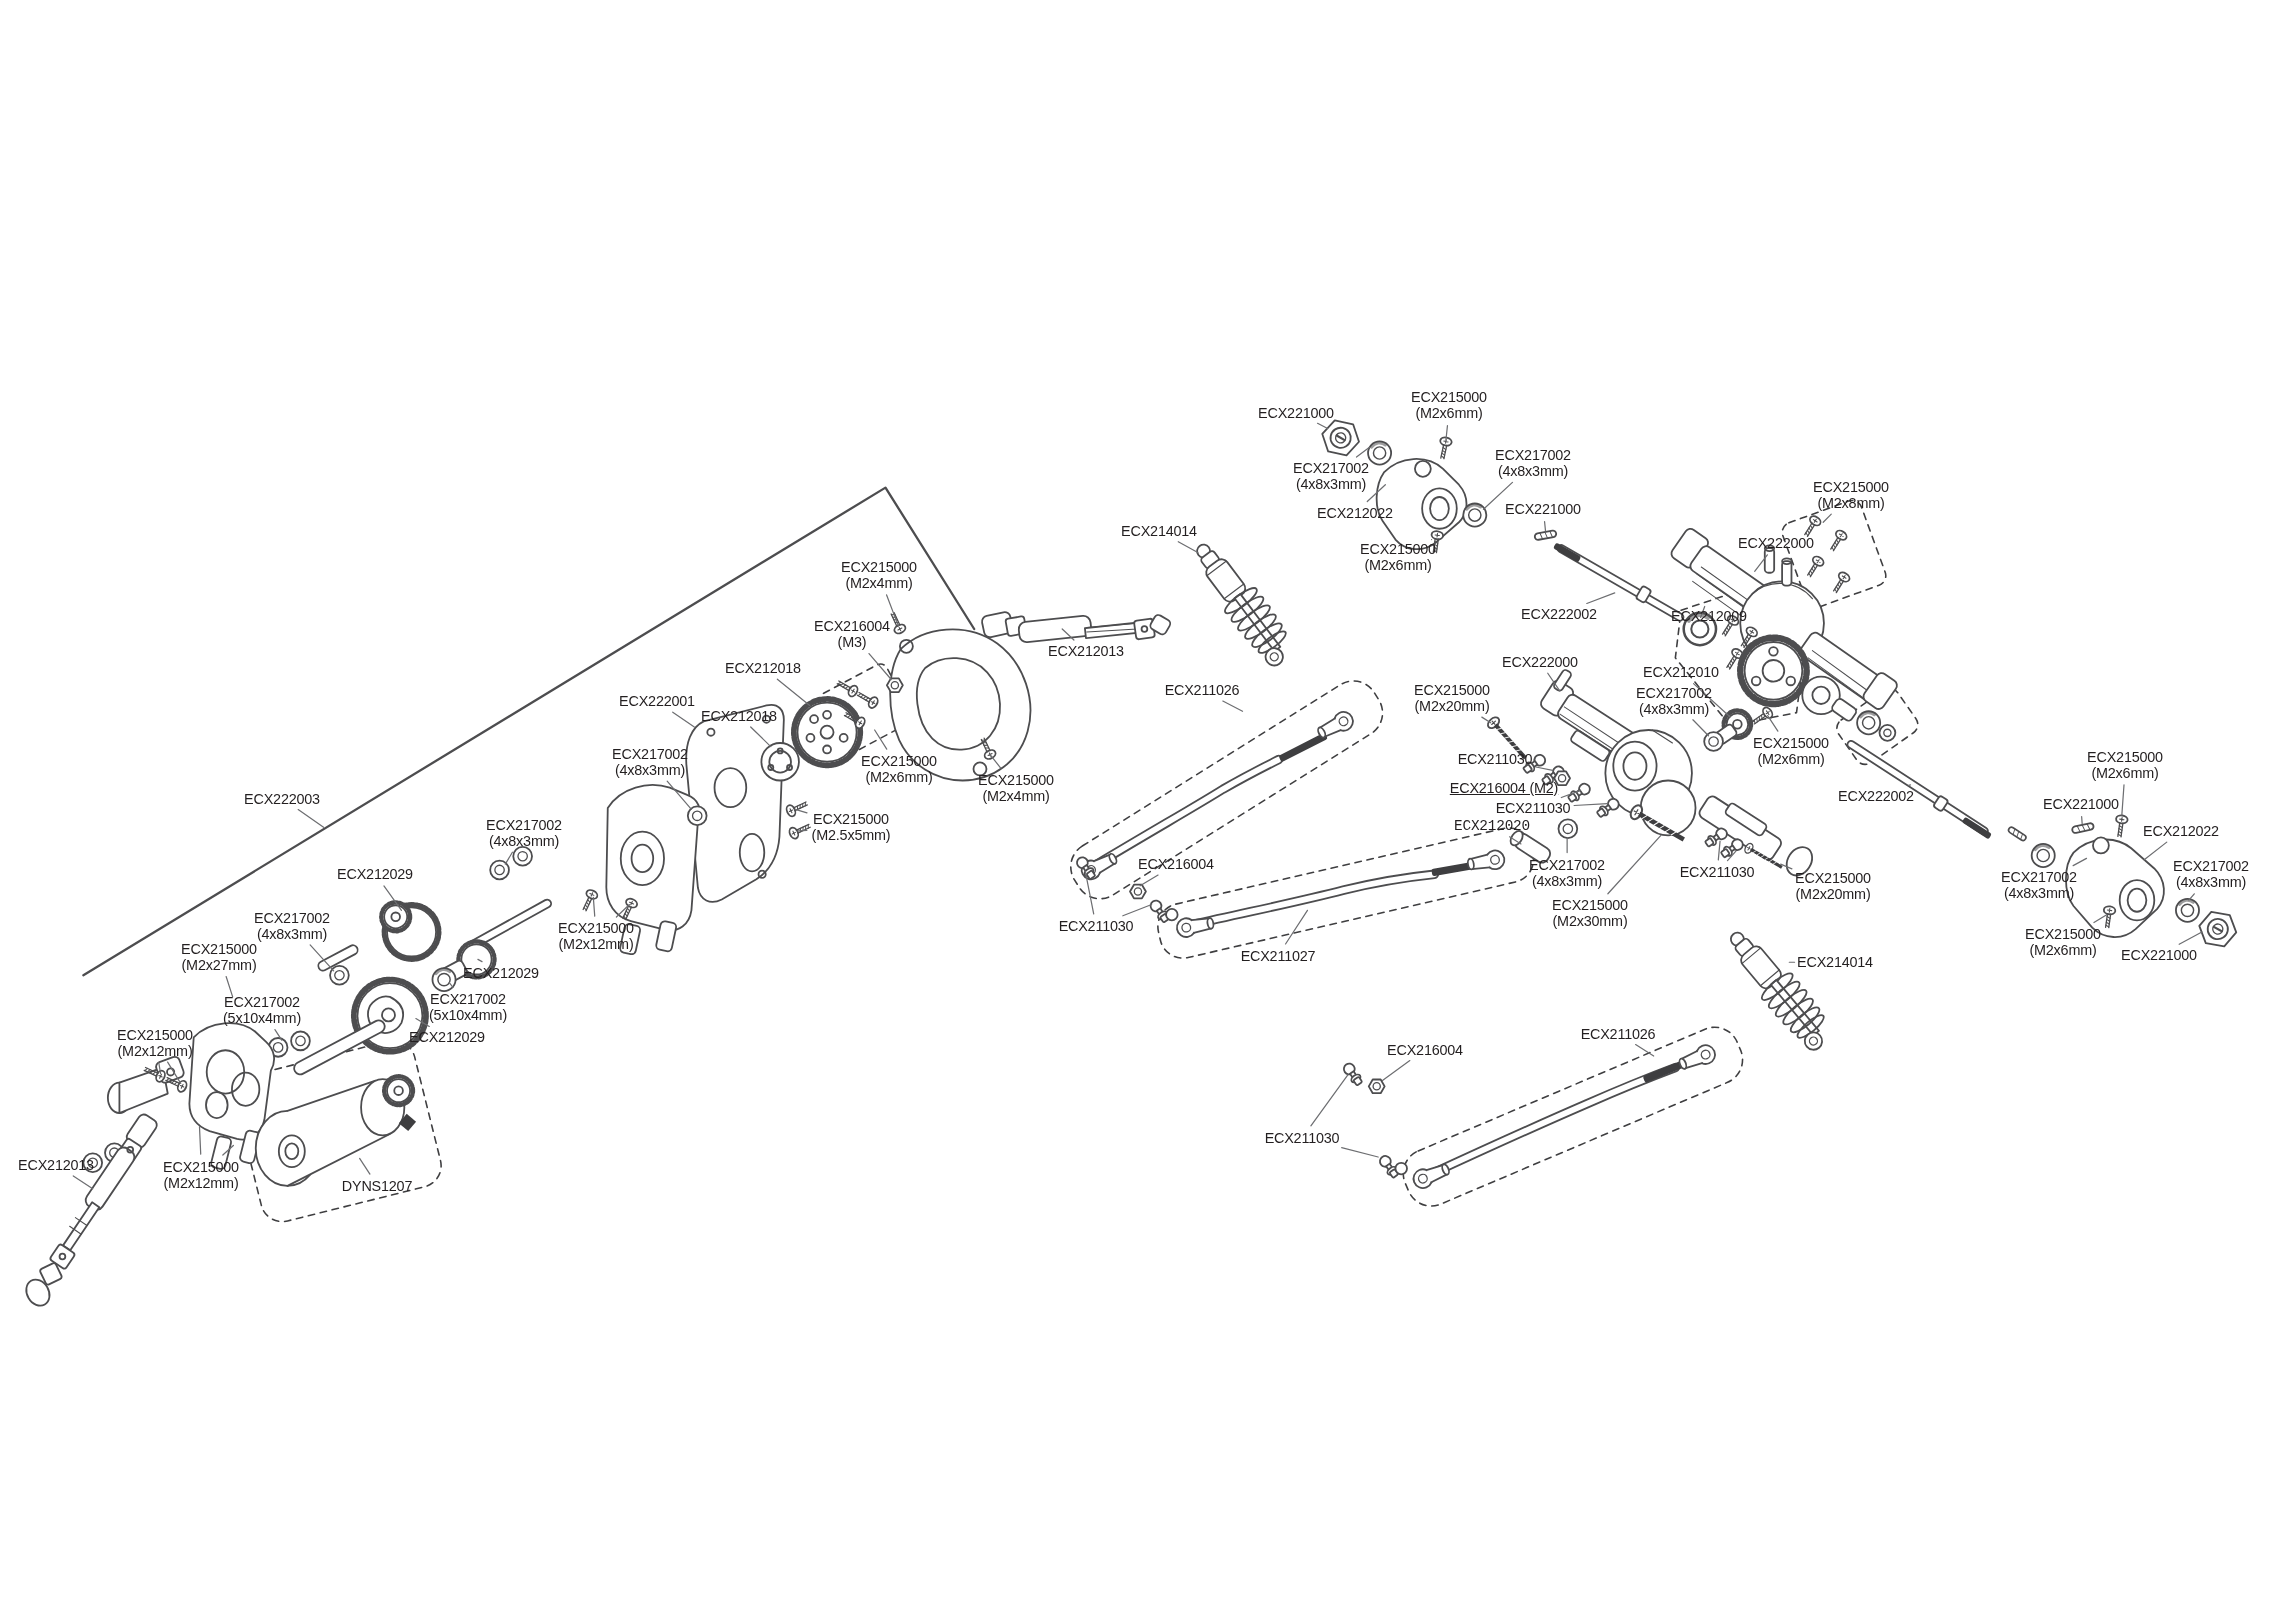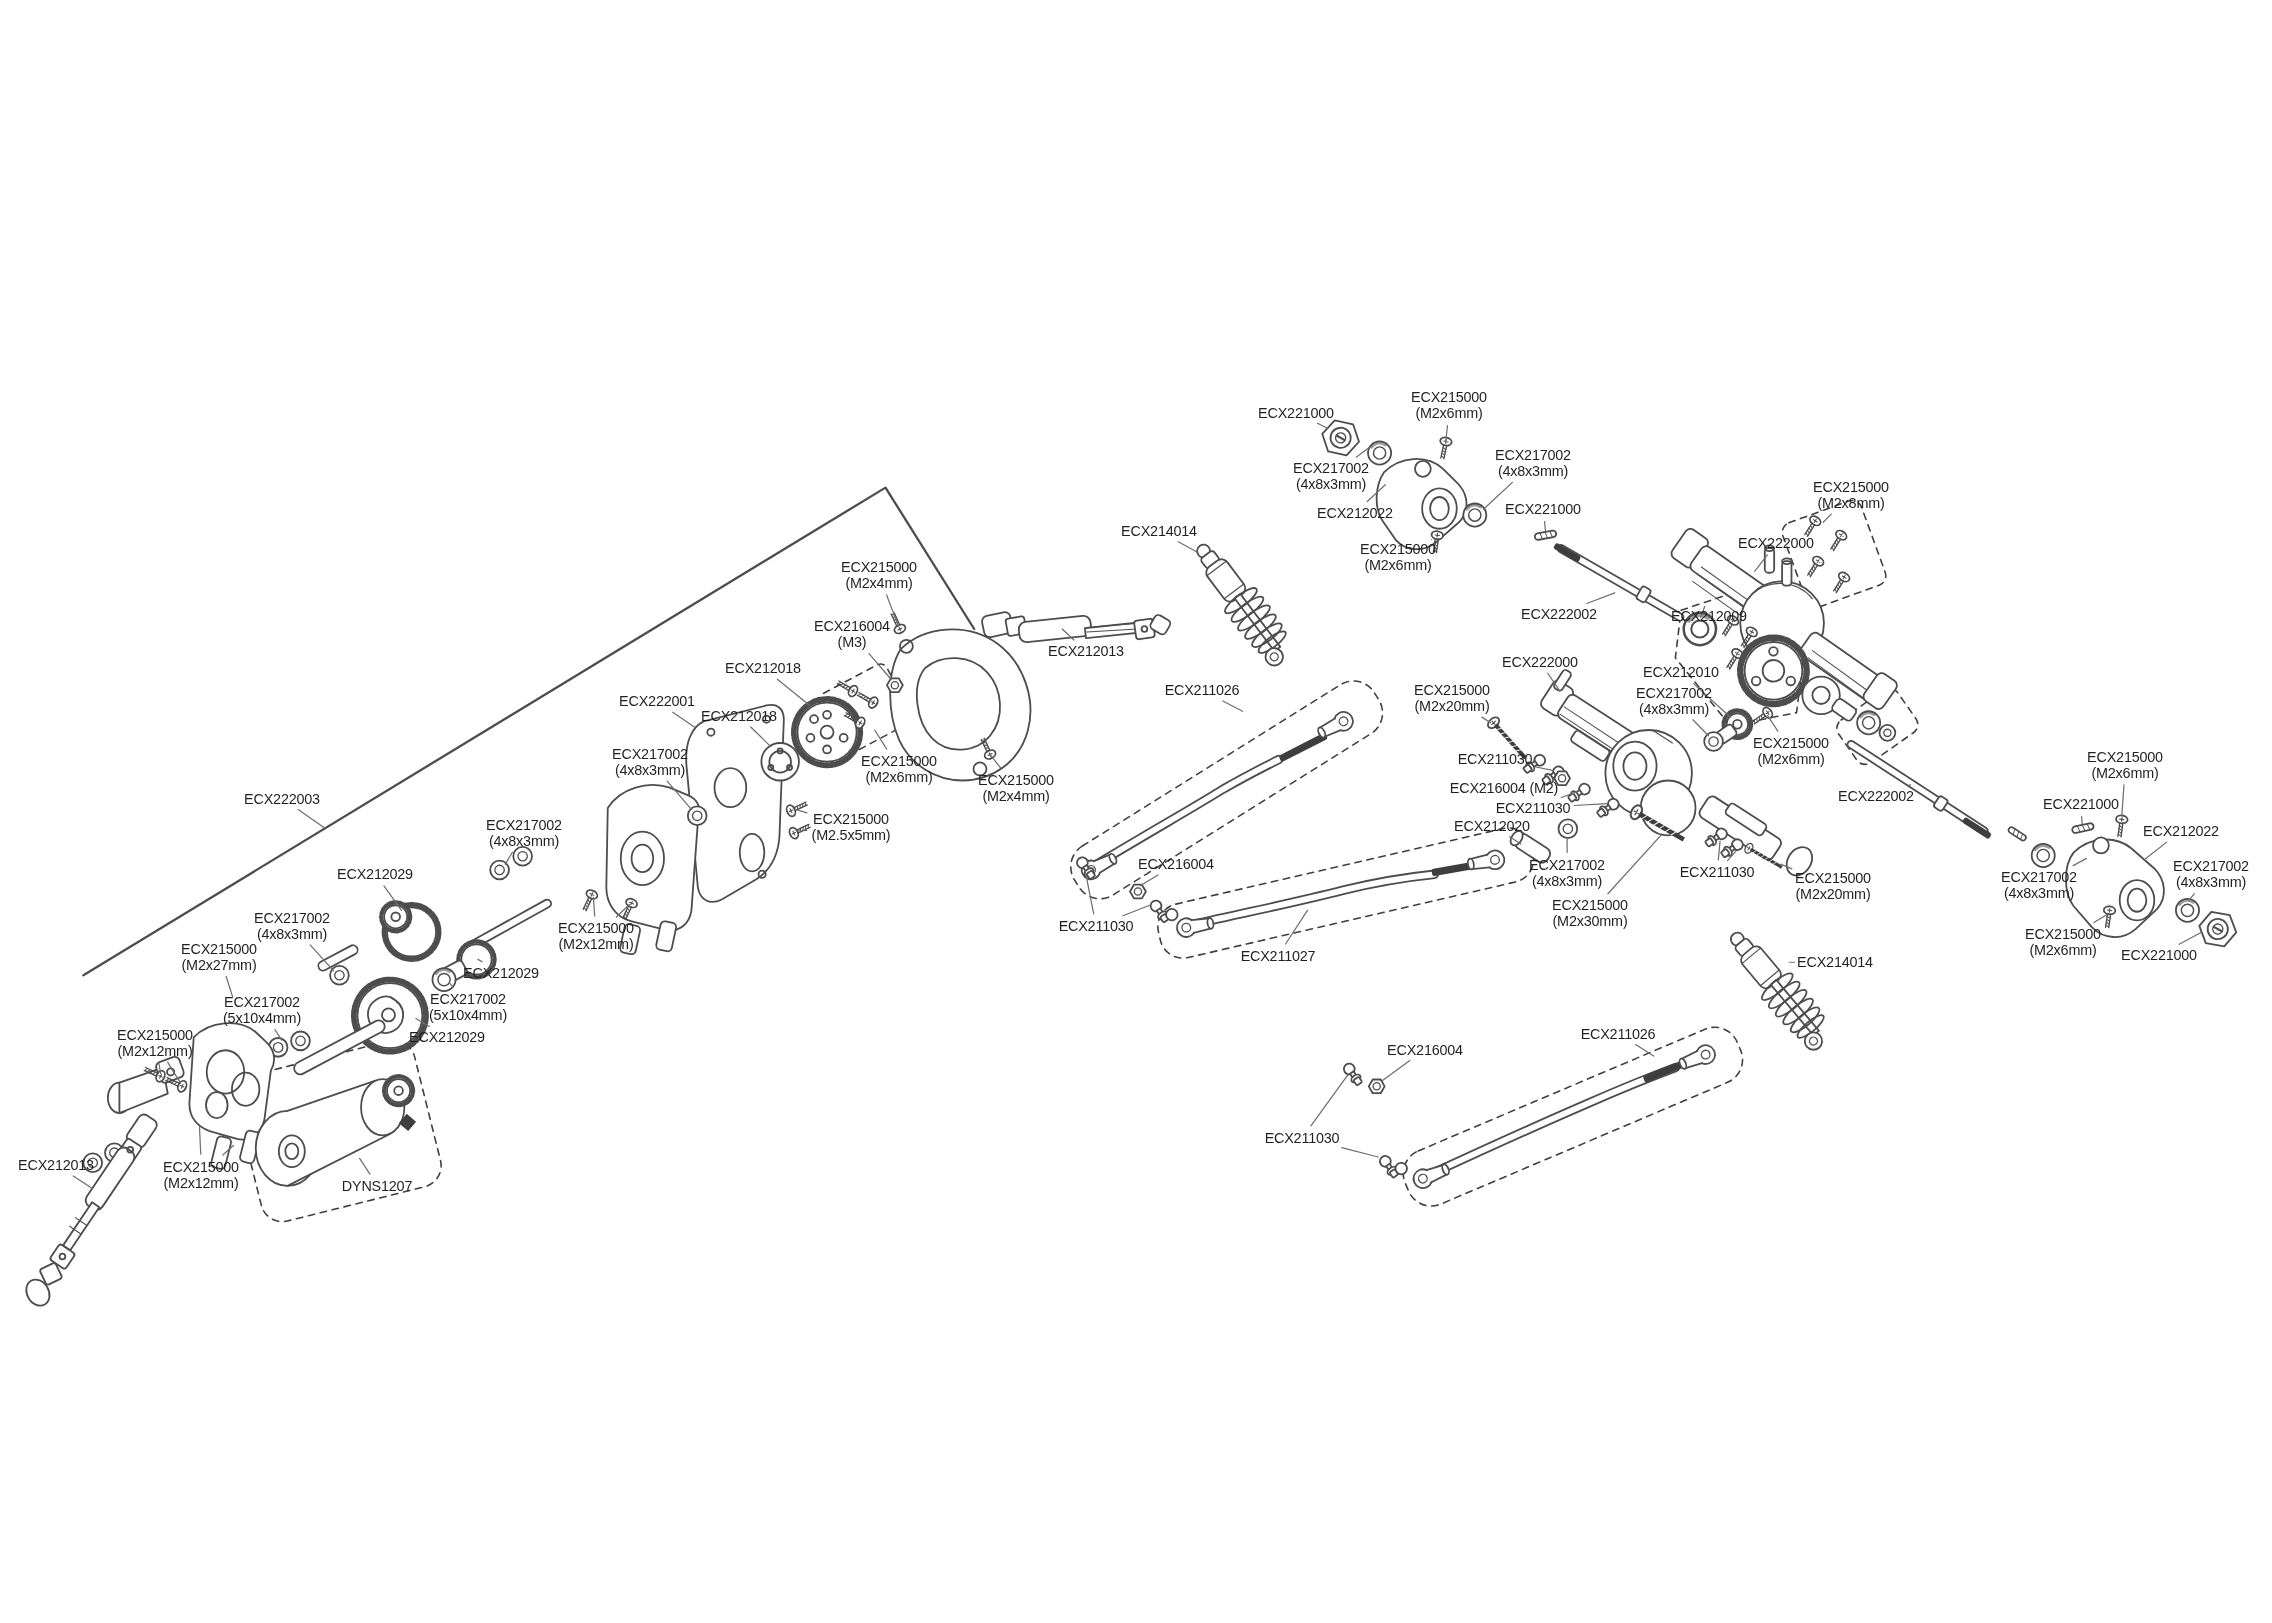--- a/index.html
+++ b/index.html
@@ -519,23 +519,23 @@
       <div class="lbl" style="left: 1851px; top: 495px;"><span>ECX215000</span><br><span>(M2x8mm)</span></div>
       <div class="lbl" style="left: 1776px; top: 543px;"><span>ECX222000</span></div>
       <div class="lbl" style="left: 1559px; top: 614px;"><span>ECX222002</span></div>
       <div class="lbl" style="left: 1709px; top: 616px;"><span>ECX212009</span></div>
       <div class="lbl" style="left: 1681px; top: 672px;"><span>ECX212010</span></div>
       <div class="lbl" style="left: 1674px; top: 701px;"><span>ECX217002</span><br><span>(4x8x3mm)</span></div>
       <div class="lbl" style="left: 1791px; top: 751px;"><span>ECX215000</span><br><span>(M2x6mm)</span></div>
       <div class="lbl" style="left: 1540px; top: 662px;"><span>ECX222000</span></div>
       <div class="lbl" style="left: 1452px; top: 698px;"><span>ECX215000</span><br><span>(M2x20mm)</span></div>
       <div class="lbl" style="left: 1495px; top: 759px;"><span>ECX211030</span></div>
-      <div class="lbl" style="left: 1504px; top: 788px;"><span>ECX216004 (M2)</span></div>
+      <div class="lbl" style="left: 1504px; top: 788px; text-decoration: underline;"><span>ECX216004 (M2)</span></div>
       <div class="lbl" style="left: 1533px; top: 808px;"><span>ECX211030</span></div>
-      <div class="lbl" style="left: 1492px; top: 826px;"><span>ECX212020</span></div>
+      <div class="lbl" style="left: 1492px; top: 826px; font-family: Liberation Mono, monospace;"><span>ECX212020</span></div>
       <div class="lbl" style="left: 1567px; top: 873px;"><span>ECX217002</span><br><span>(4x8x3mm)</span></div>
       <div class="lbl" style="left: 1590px; top: 913px;"><span>ECX215000</span><br><span>(M2x30mm)</span></div>
       <div class="lbl" style="left: 1717px; top: 872px;"><span>ECX211030</span></div>
       <div class="lbl" style="left: 1833px; top: 886px;"><span>ECX215000</span><br><span>(M2x20mm)</span></div>
       <div class="lbl" style="left: 1876px; top: 796px;"><span>ECX222002</span></div>
       <div class="lbl" style="left: 2125px; top: 765px;"><span>ECX215000</span><br><span>(M2x6mm)</span></div>
       <div class="lbl" style="left: 2081px; top: 804px;"><span>ECX221000</span></div>
       <div class="lbl" style="left: 2181px; top: 831px;"><span>ECX212022</span></div>
       <div class="lbl" style="left: 2211px; top: 874px;"><span>ECX217002</span><br><span>(4x8x3mm)</span></div>
       <div class="lbl" style="left: 2039px; top: 885px;"><span>ECX217002</span><br><span>(4x8x3mm)</span></div>

